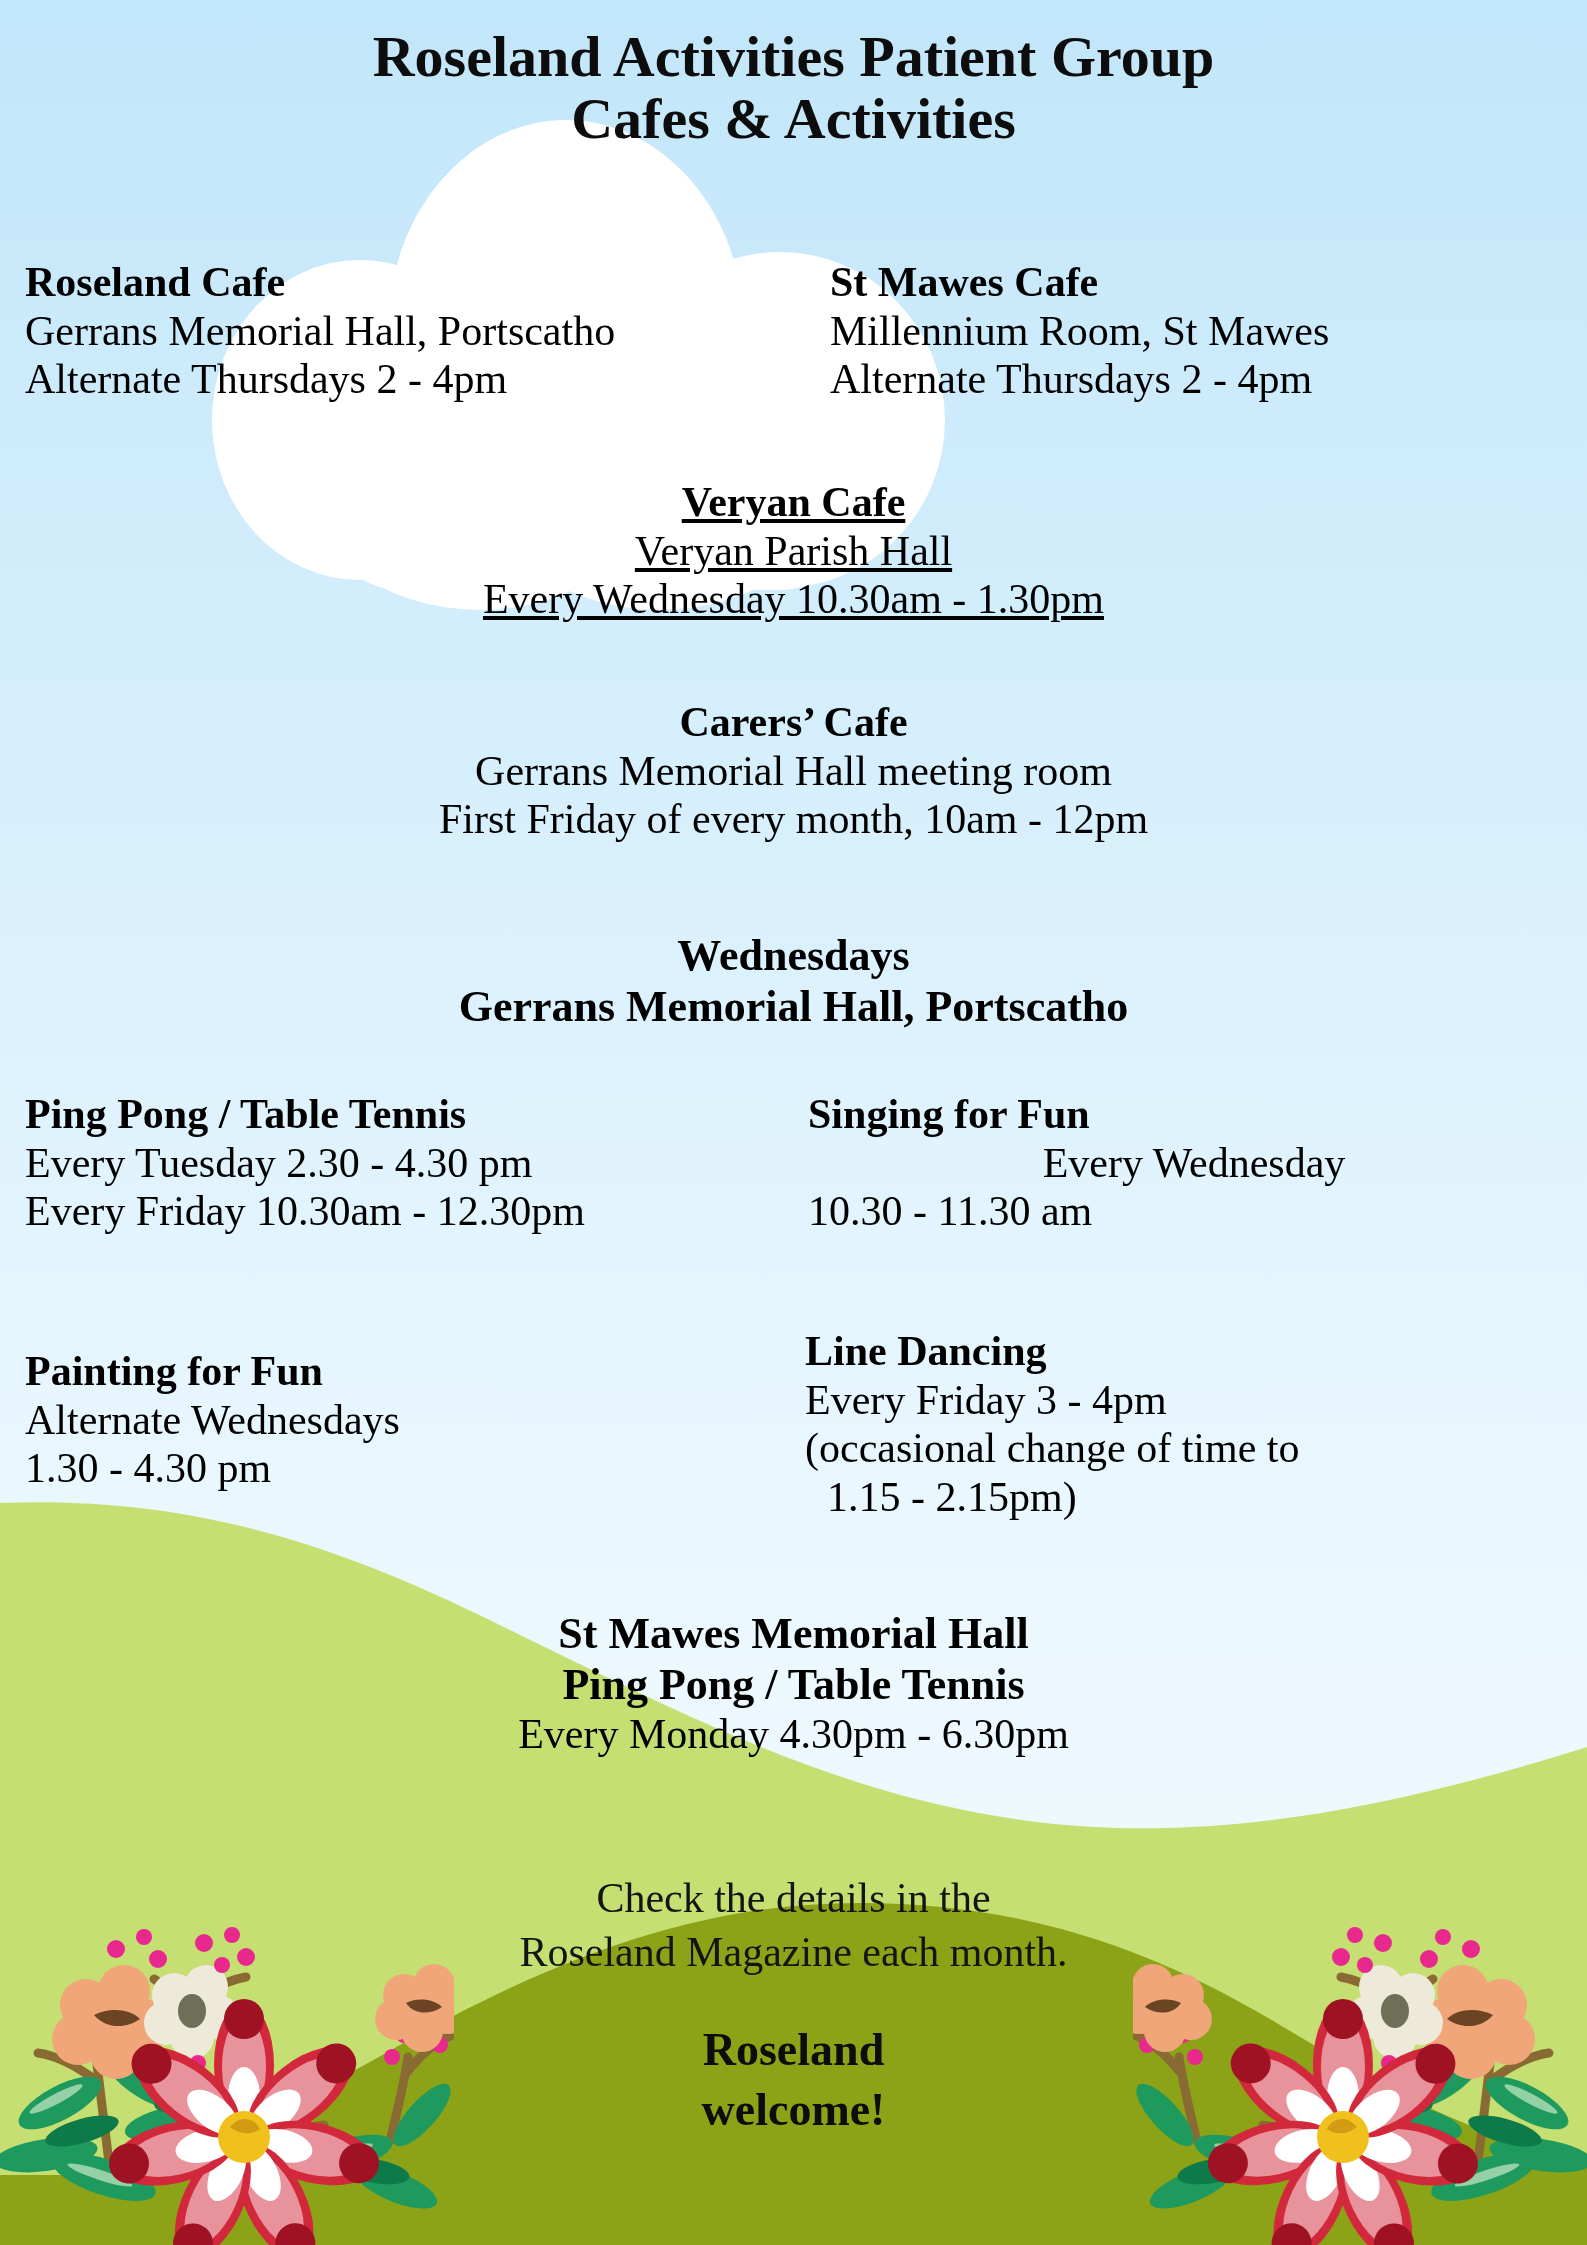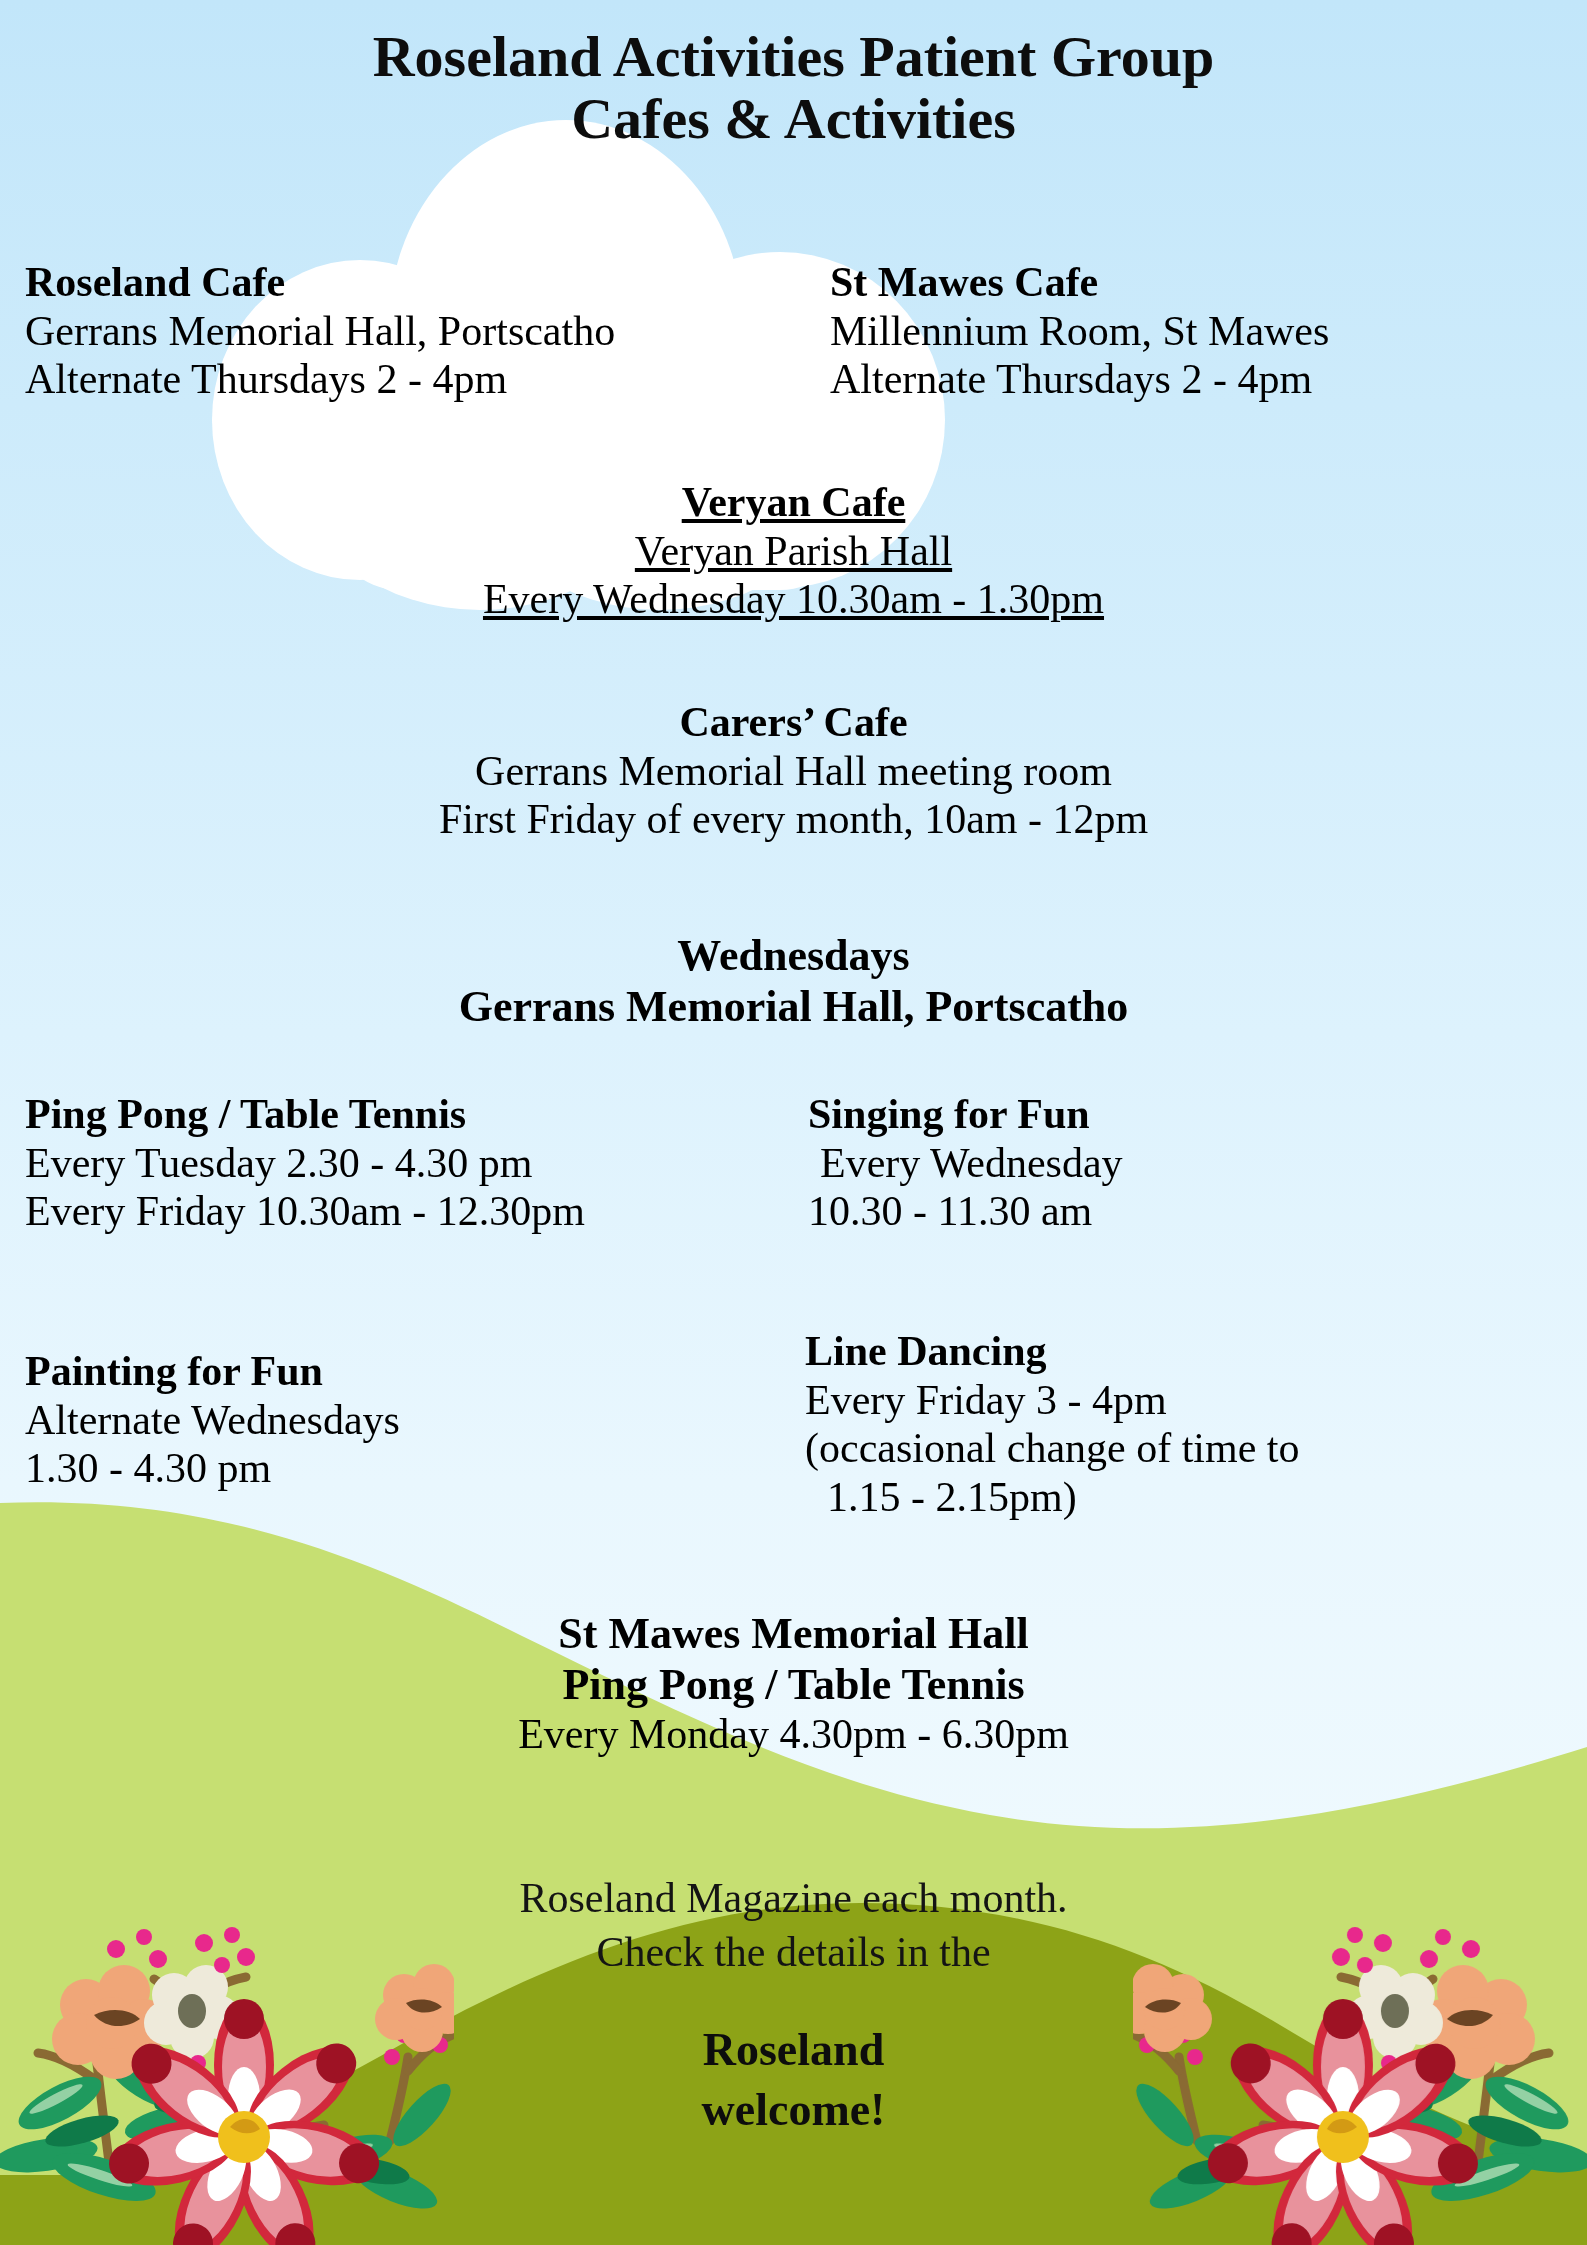--- a/index.html
+++ b/index.html
@@ -376,21 +376,21 @@
     </div>
 
     <div class="blk l" style="left:25px;top:1090px;width:760px;">
       <div class="s-hd">Ping Pong / Table Tennis</div>
       <div class="s-ln">Every Tuesday 2.30 - 4.30 pm</div>
       <div class="s-ln">Every Friday 10.30am - 12.30pm</div>
     </div>
 
     <div class="blk l" style="left:808px;top:1090px;width:760px;">
       <div class="s-hd">Singing for Fun</div>
-      <div class="s-ln" style="padding-left:12px;">Every Wednesday</div>
+      <div class="s-ln" style="padding-left:12px;text-align:center;">Every Wednesday</div>
       <div class="s-ln">10.30 - 11.30 am</div>
     </div>
 
     <div class="blk l" style="left:25px;top:1327px;width:760px;margin-top:20px;">
       <div class="s-hd">Painting for Fun</div>
       <div class="s-ln">Alternate Wednesdays</div>
       <div class="s-ln">1.30 - 4.30 pm</div>
     </div>
 
     <div class="blk l" style="left:805px;top:1327px;width:770px;">
@@ -400,22 +400,22 @@
       <div class="s-ln" style="padding-left:22px;">1.15 - 2.15pm)</div>
     </div>
 
     <div class="blk c" style="left:0;top:1608px;width:1587px;">
       <div class="big-hd">St Mawes Memorial Hall</div>
       <div class="big-hd">Ping Pong / Table Tennis</div>
       <div class="s-ln">Every Monday 4.30pm - 6.30pm</div>
     </div>
 
     <div class="blk c" style="left:0;top:1872px;width:1587px;">
+      <div class="foot-ln">Check the details in the</div>
       <div class="foot-ln">Roseland Magazine each month.</div>
-      <div class="foot-ln">Check the details in the</div>
     </div>
 
     <div class="blk c" style="left:0;top:2020px;width:1587px;">
       <div class="welcome">Roseland</div>
       <div class="welcome">welcome!</div>
     </div>
 
   </div>
 </div>
 

